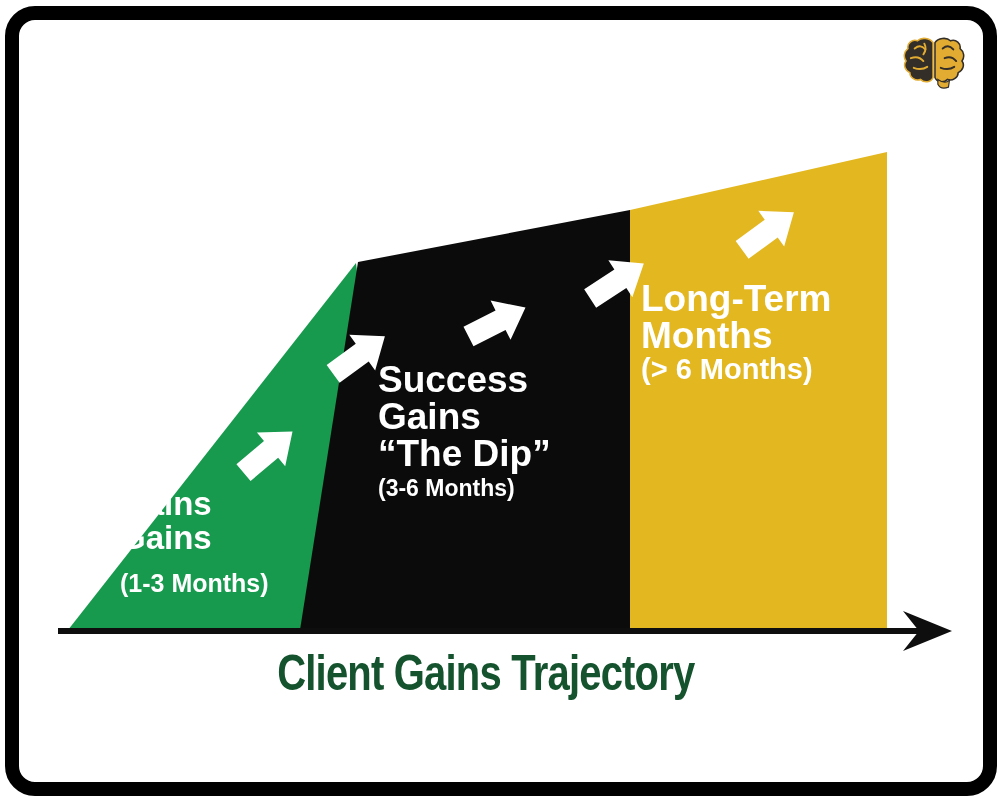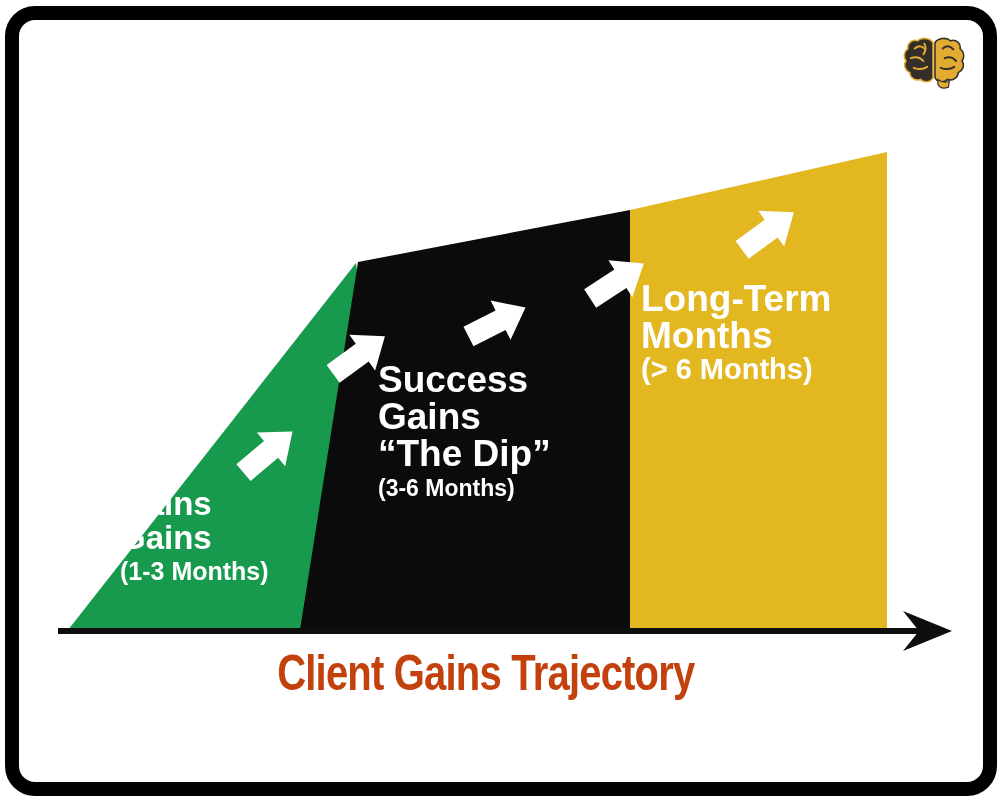--- a/index.html
+++ b/index.html
@@ -4,27 +4,27 @@
 <style>
   html,body{margin:0;padding:0;background:#ffffff;}
   .canvas{position:relative;width:1002px;height:800px;background:#ffffff;overflow:hidden;
           font-family:"Liberation Sans",sans-serif;}
   .frame{position:absolute;left:5px;top:6px;right:5px;bottom:4px;
          border:14px solid #000000;border-radius:30px;pointer-events:none;}
   .art{position:absolute;left:0;top:0;width:1002px;height:800px;display:block;}
   .seg-label{position:absolute;text-align:left;color:#ffffff;font-weight:bold;}
   .seg-label .line{display:block;}
   .label-green{left:120px;top:487px;width:200px;font-size:33px;line-height:34px;}
-  .label-green .sub{font-size:25px;line-height:30px;margin-top:1px;}
+  .label-green .sub{font-size:25px;line-height:30px;margin-top:13px;}
   .label-black{left:378px;top:361px;width:228px;font-size:37px;line-height:37px;}
   .label-black .sub{font-size:23px;line-height:32px;}
   .label-gold{left:641px;top:280px;width:244px;font-size:37px;line-height:37px;}
   .label-gold .sub{font-size:29px;line-height:30px;}
   .title{position:absolute;left:86px;top:645px;width:800px;text-align:center;
-         color:#c2410c;font-weight:bold;font-size:50px;line-height:56px;white-space:nowrap;}
+         color:#14532d;font-weight:bold;font-size:50px;line-height:56px;white-space:nowrap;}
   .title .squeeze{display:inline-block;transform:scaleX(0.8);transform-origin:50% 50%;
                   letter-spacing:-1px;}
   .logo{position:absolute;left:903px;top:35px;width:62px;height:56px;}
   .logo svg{display:block;width:100%;height:100%;}
 </style>
 </head>
 <body>
 
 <div class="canvas">
 

